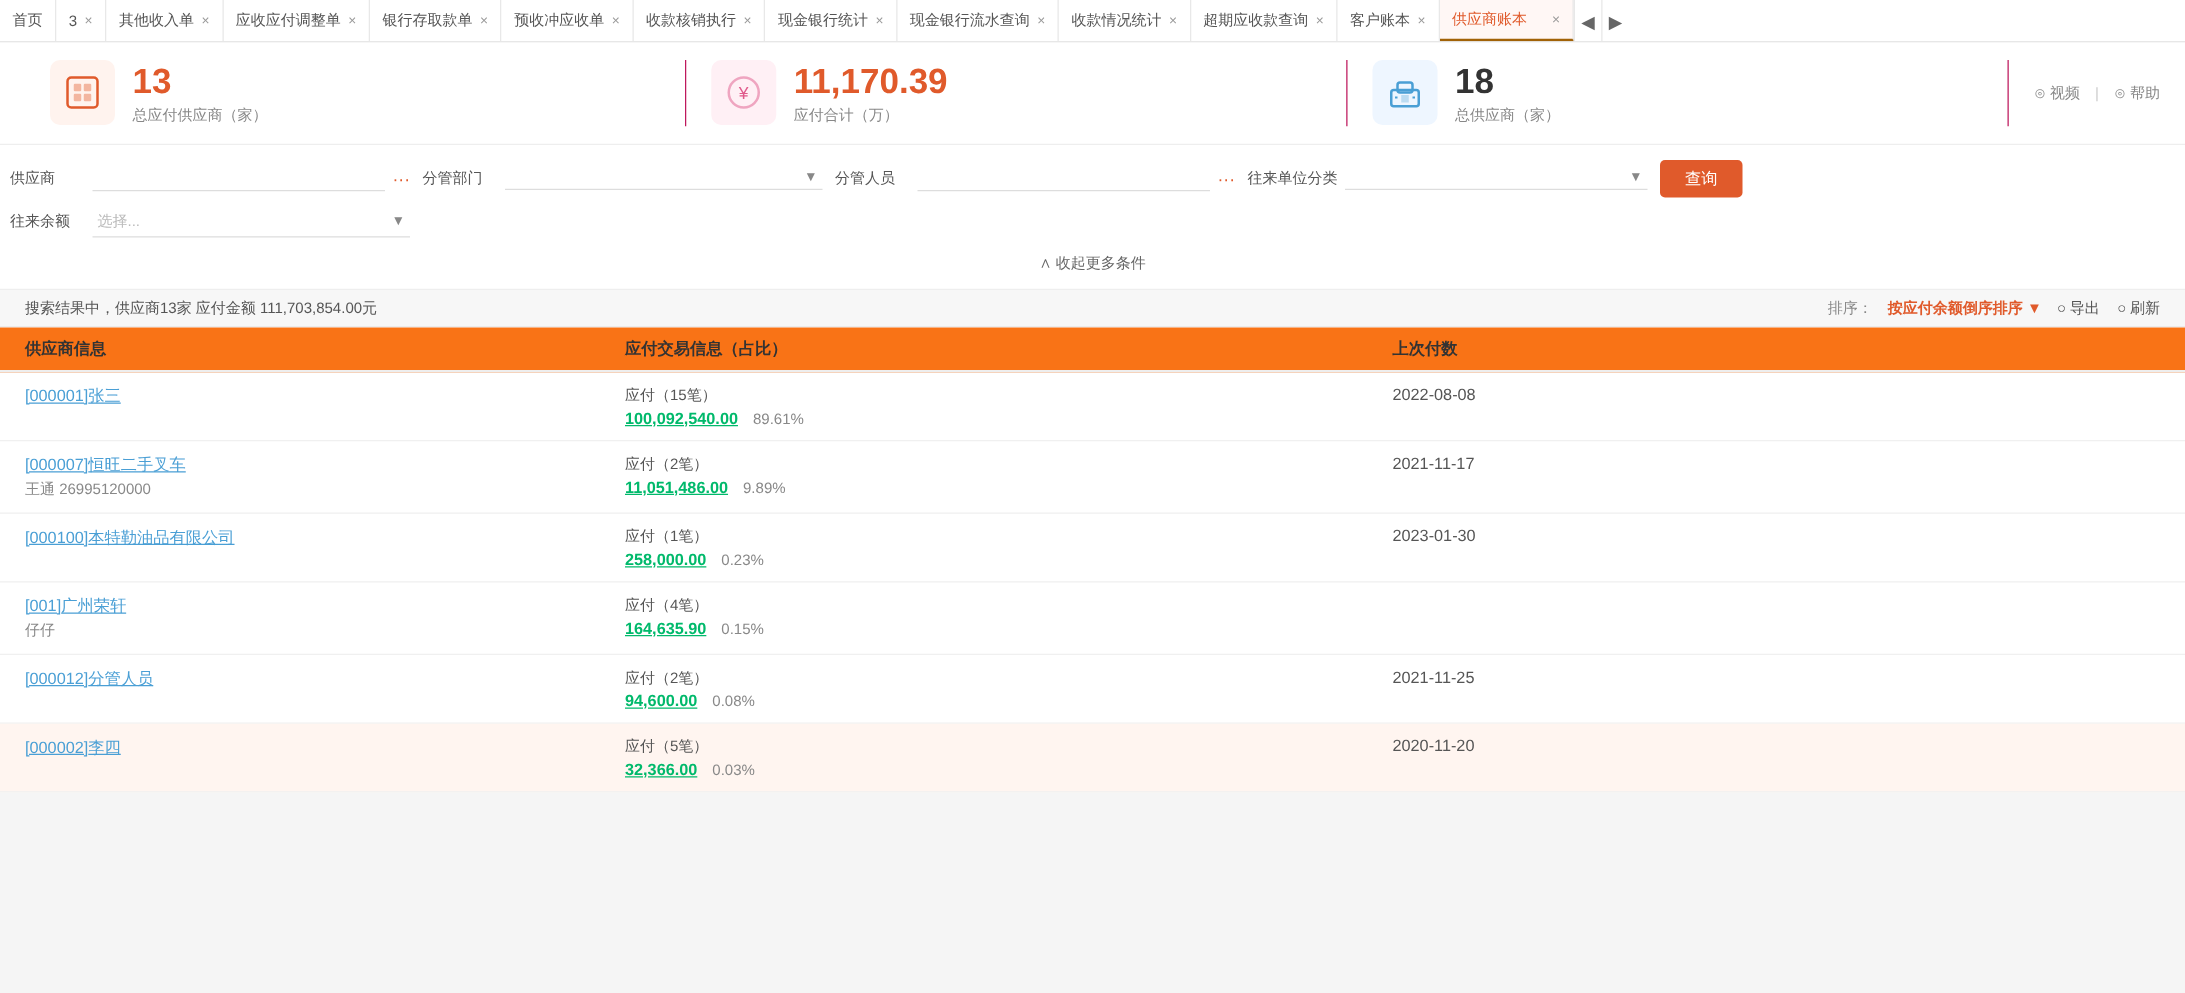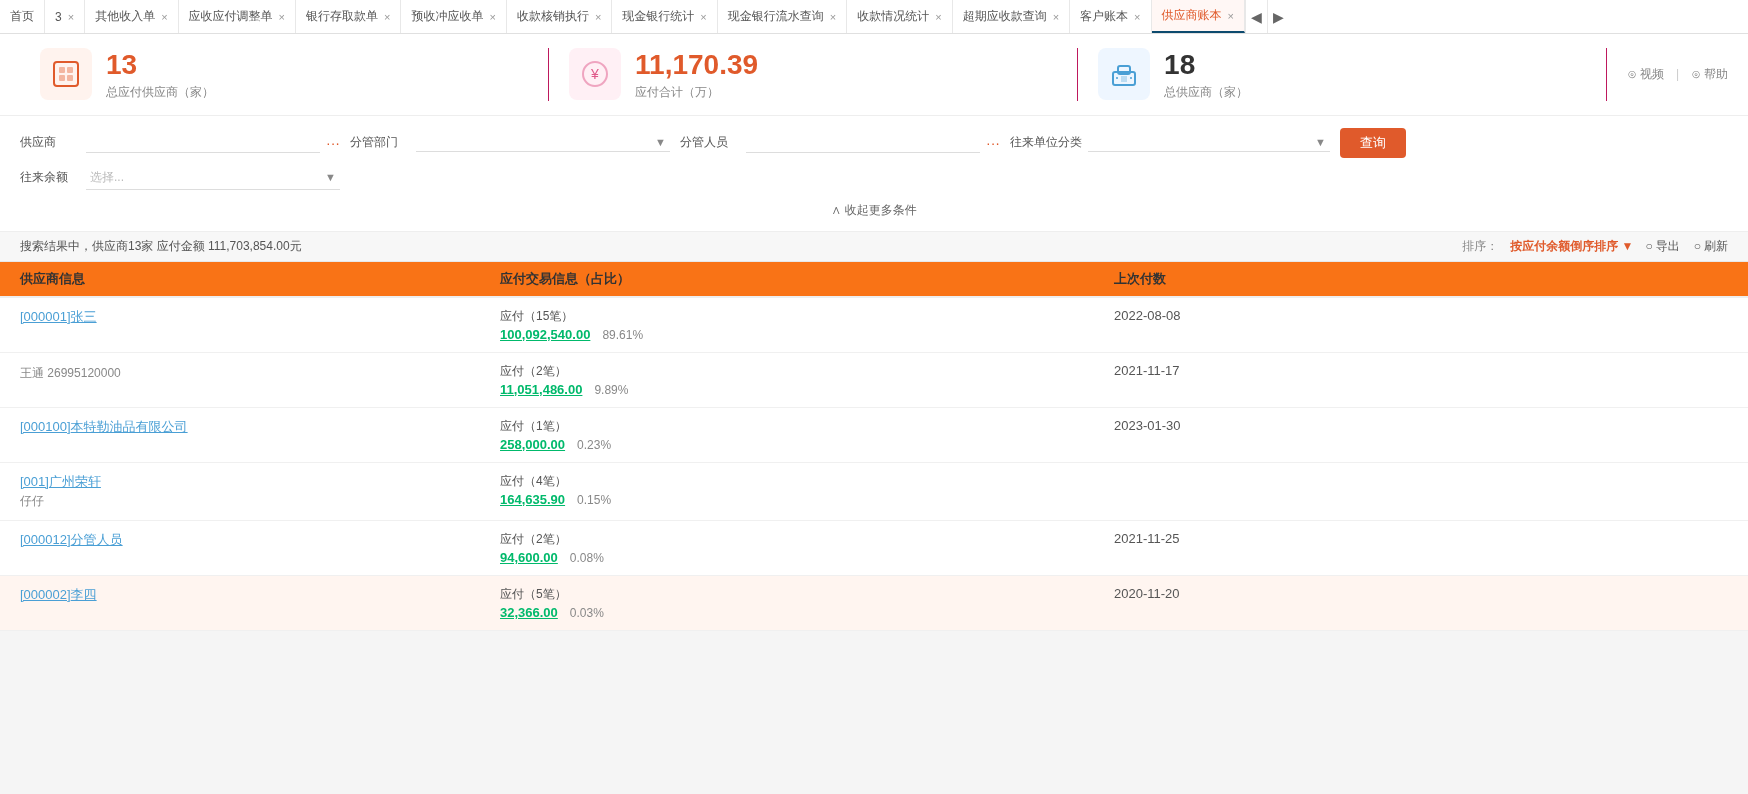--- a/index.html
+++ b/index.html
@@ -16,21 +16,21 @@
     .nav-tab {
       display: flex; align-items: center;
       padding: 0 10px;
       height: 100%;
       white-space: nowrap;
       cursor: pointer;
       border-right: 1px solid #e8e8e8;
       font-size: 12px;
       color: #555;
     }
-    .nav-tab.active { background: #fff7f5; color: #e05a2b; border-bottom: 2px solid #0c4a6e; }
+    .nav-tab.active { background: #fff7f5; color: #e05a2b; border-bottom: 2px solid #a16207; gap: 14px; }
     .nav-tab .close-x { margin-left: 6px; color: #999; font-size: 11px; }
     .nav-arrow {
       display: flex; align-items: center; justify-content: center;
       width: 22px; height: 100%;
       cursor: pointer; border-left: 1px solid #e8e8e8;
       color: #666; font-size: 14px;
     }
 
     
     .summary-row {
@@ -57,21 +57,21 @@
     .summary-right-links {
       display: flex; align-items: center; gap: 12px;
       font-size: 12px; color: #888;
       margin-left: auto; padding-left: 20px;
     }
     .summary-right-links span { cursor: pointer; }
 
     
     .filter-area {
       background: #fff;
-      padding: 12px 20px 8px;
+      padding: 12px 8px 8px;
       border-bottom: 1px solid #eee;
     }
     .filter-row {
       display: flex; align-items: center;
       gap: 10px; margin-bottom: 8px;
       flex-wrap: wrap;
     }
     .filter-item {
       display: flex; align-items: center;
       gap: 6px; flex: 1; min-width: 200px; max-width: 320px;
@@ -346,20 +346,25 @@
         <span class="trans-percent">89.61%</span>
       </div>
     </div>
     <div>
       <span class="last-pay-date">2022-08-08</span>
     </div>
   </div>
 
   <div class="table-row">
     <div>
+      <div>
+        <span class="supplier-link">
+          <span>[000007]</span><span>恒旺二手叉车</span>
+        </span>
+      </div>
       <div class="sub-info">王通  26995120000</div>
     </div>
     <div>
       <div class="trans-label">应付（2笔）</div>
       <div class="trans-row">
         <span class="trans-amount">11,051,486.00</span>
         <span class="trans-percent">9.89%</span>
       </div>
     </div>
     <div>

